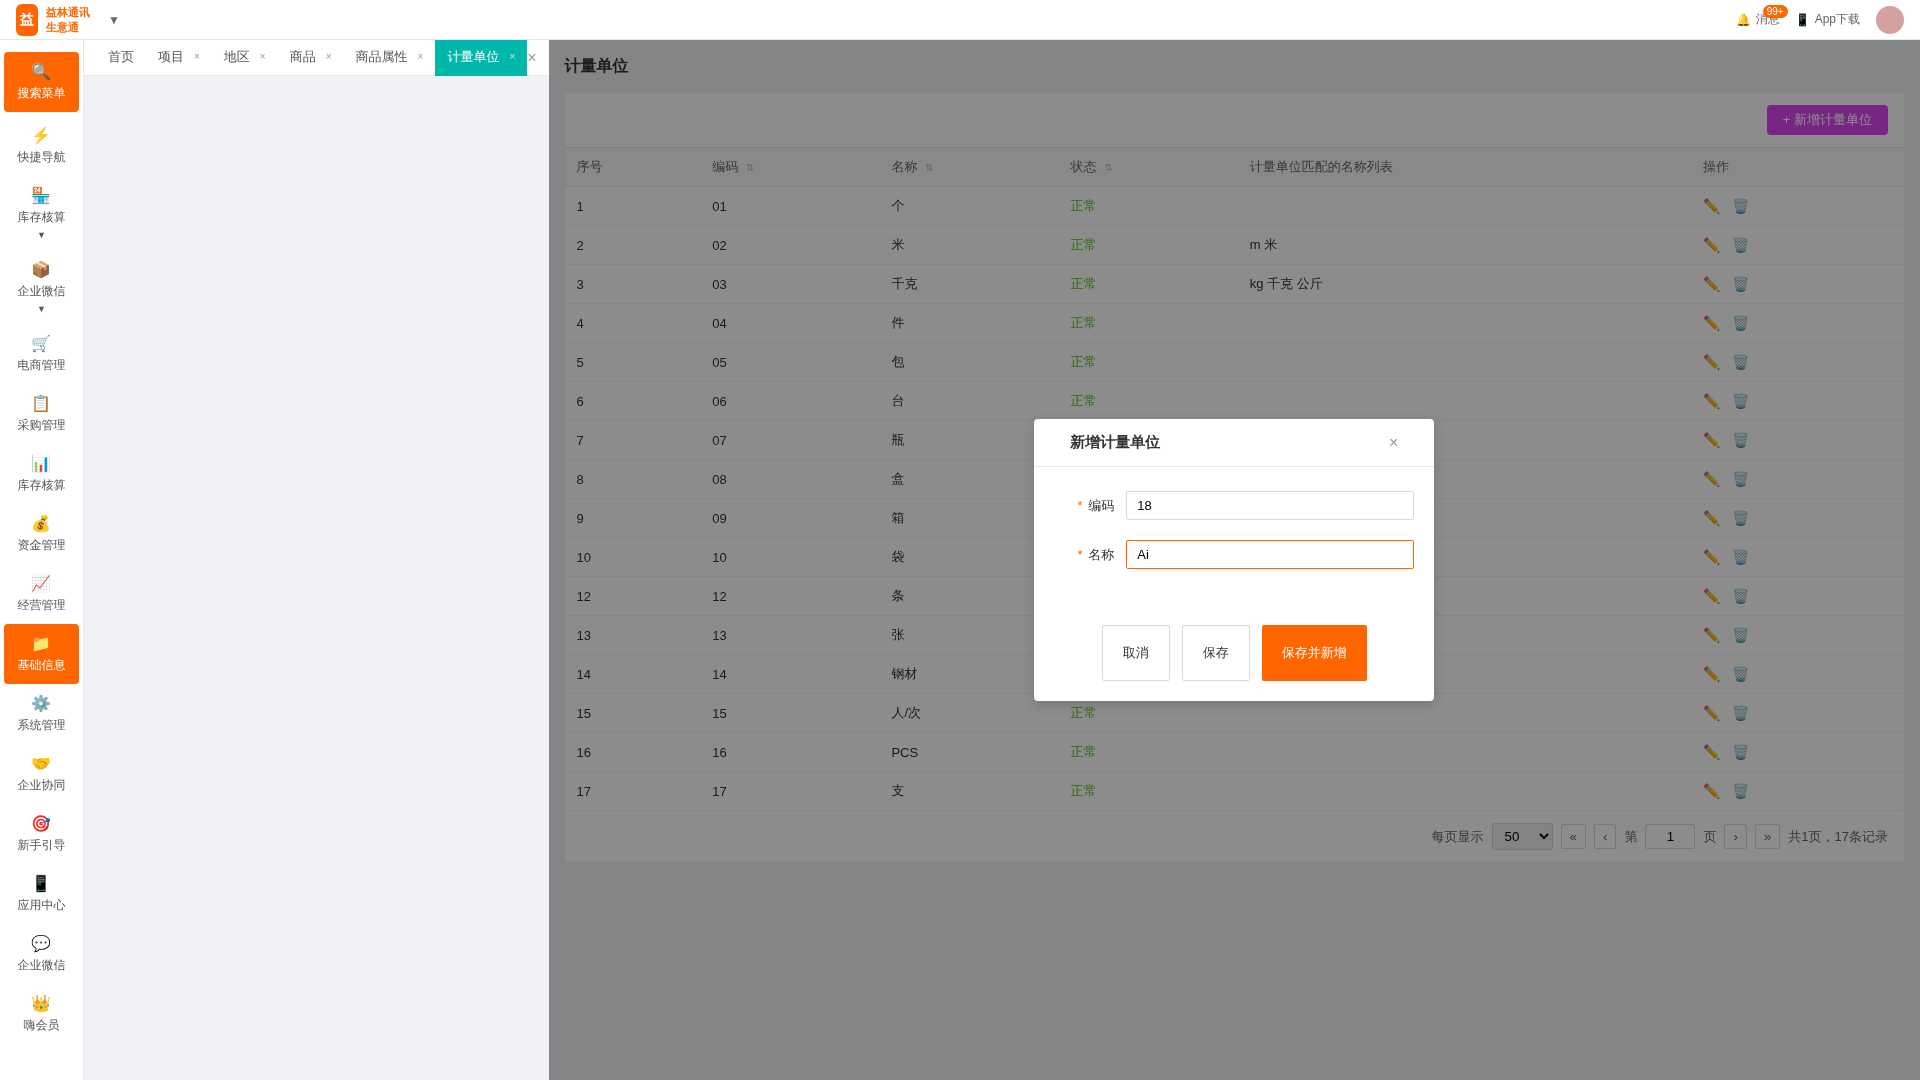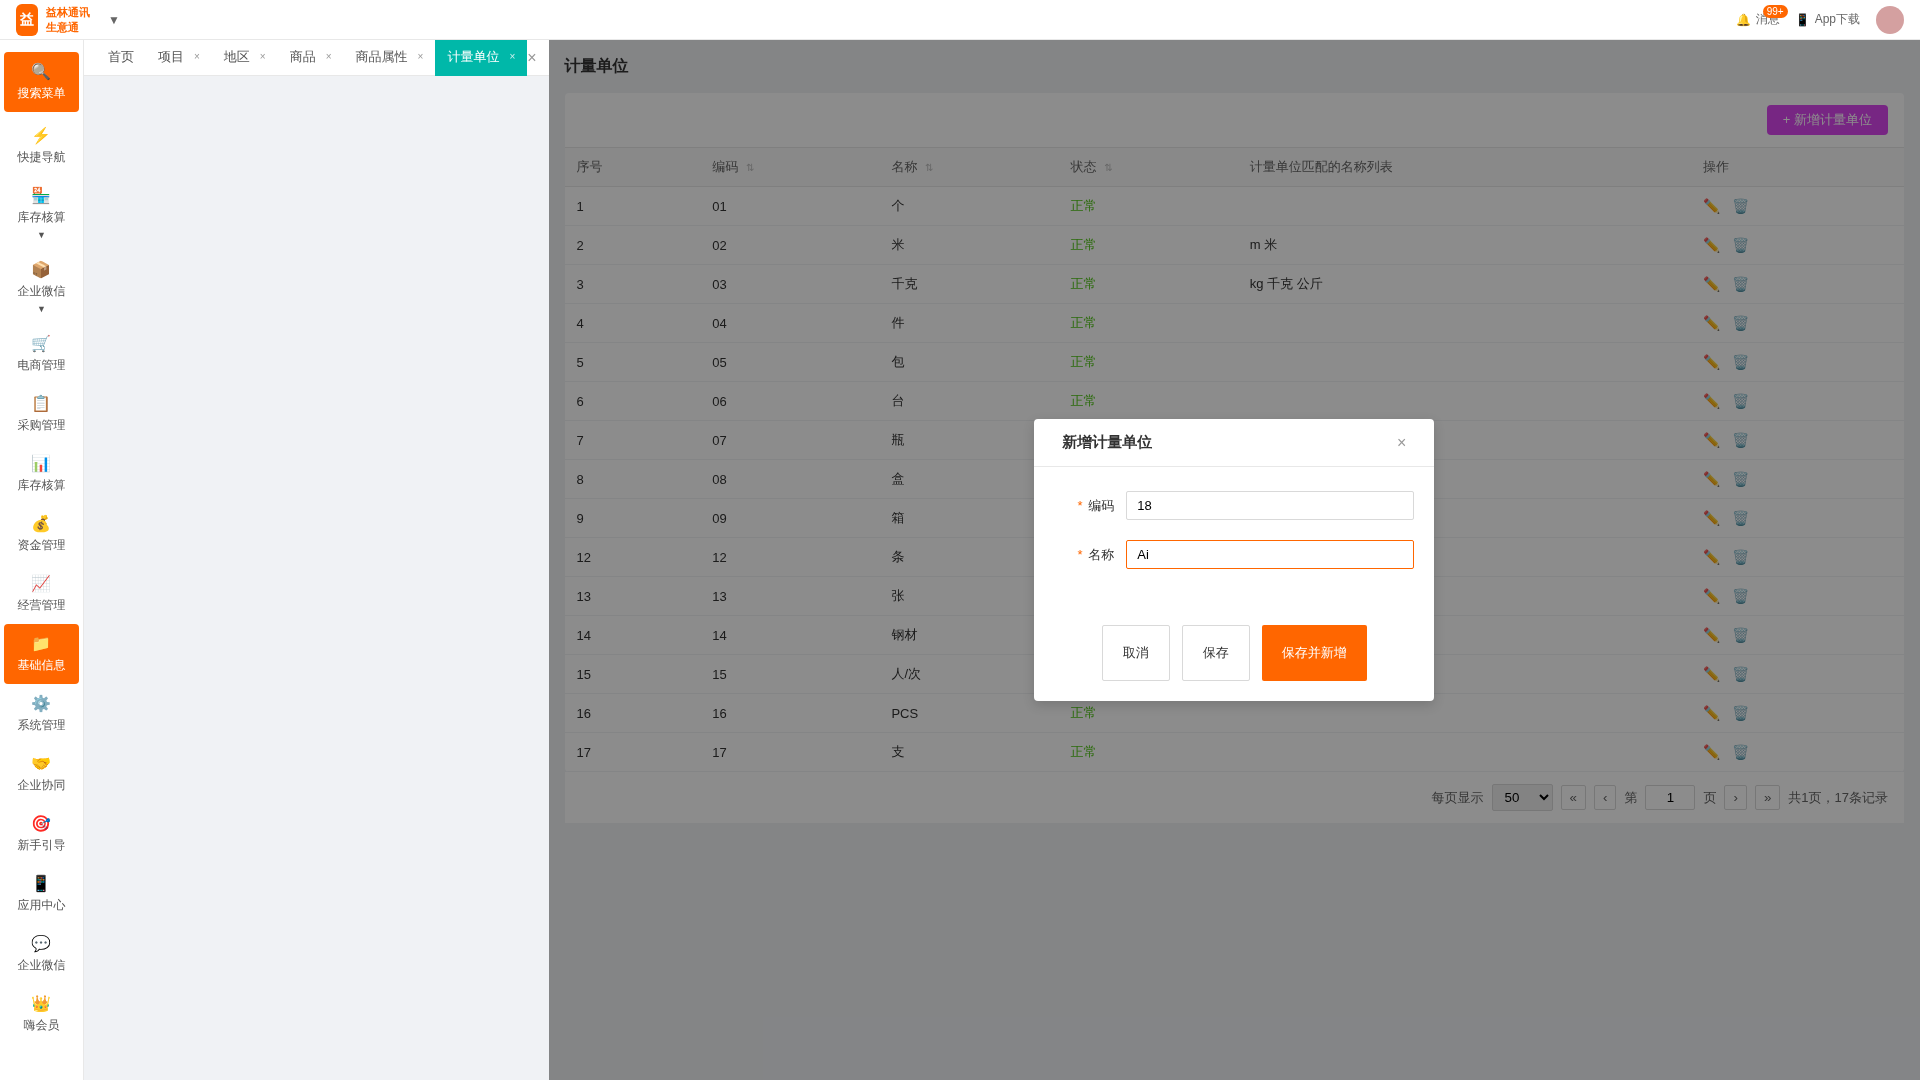--- a/index.html
+++ b/index.html
@@ -61,21 +61,21 @@
 
     
     .pagination { display: flex; align-items: center; justify-content: flex-end; padding: 12px 16px; background: #fff; gap: 8px; font-size: 13px; color: #666; }
     .page-btn { padding: 4px 8px; border: 1px solid #d9d9d9; border-radius: 2px; cursor: pointer; background: #fff; color: #666; }
     .page-input { width: 50px; padding: 4px 8px; border: 1px solid #d9d9d9; border-radius: 2px; text-align: center; }
     .page-select { padding: 4px 8px; border: 1px solid #d9d9d9; border-radius: 2px; }
 
     
     .modal-overlay { position: absolute; top: 0; left: 0; right: 0; bottom: 0; background: rgba(0,0,0,0.45); display: flex; align-items: center; justify-content: center; z-index: 1000; }
     .modal { background: #fff; border-radius: 4px; width: 400px; box-shadow: 0 4px 12px rgba(0,0,0,0.15); }
-    .modal-header { display: flex; align-items: center; justify-content: space-between; padding: 14px 28px; border-bottom: 1px solid #e8e8e8; }
+    .modal-header { display: flex; align-items: center; justify-content: space-between; padding: 14px 36px; border-bottom: 1px solid #e8e8e8; }
     .modal-title { font-size: 15px; font-weight: bold; color: #333; }
     .modal-close { cursor: pointer; color: #999; font-size: 16px; }
     .modal-body { padding: 24px 20px; }
     .form-row { display: flex; align-items: center; margin-bottom: 20px; }
     .form-label { width: 60px; text-align: right; margin-right: 12px; color: #333; font-size: 13px; }
     .required-star { color: #f60; margin-right: 2px; }
     .form-input { flex: 1; padding: 6px 10px; border: 1px solid #d9d9d9; border-radius: 2px; font-size: 13px; outline: none; }
     .form-input.active-input { border-color: #f60; }
     .modal-footer { display: flex; justify-content: center; gap: 12px; padding: 12px 20px 20px; }
     .btn-cancel { padding: 7px 20px; border: 1px solid #d9d9d9; border-radius: 2px; cursor: pointer; background: #fff; color: #333; font-size: 13px; }
@@ -316,20 +316,31 @@
       <td></td>
       <td>
         <span class="action-btn">✏️</span>
         <span class="action-btn">🗑️</span>
       </td>
     </tr>
                 <tr>
       <td>9</td>
       <td>09</td>
       <td>箱</td>
+      <td class="status-normal">正常</td>
+      <td></td>
+      <td>
+        <span class="action-btn">✏️</span>
+        <span class="action-btn">🗑️</span>
+      </td>
+    </tr>
+                <tr>
+      <td>10</td>
+      <td>10</td>
+      <td>袋</td>
       <td class="status-normal">正常</td>
       <td></td>
       <td>
         <span class="action-btn">✏️</span>
         <span class="action-btn">🗑️</span>
       </td>
     </tr>
                 <tr>
       <td>12</td>
       <td>12</td>

